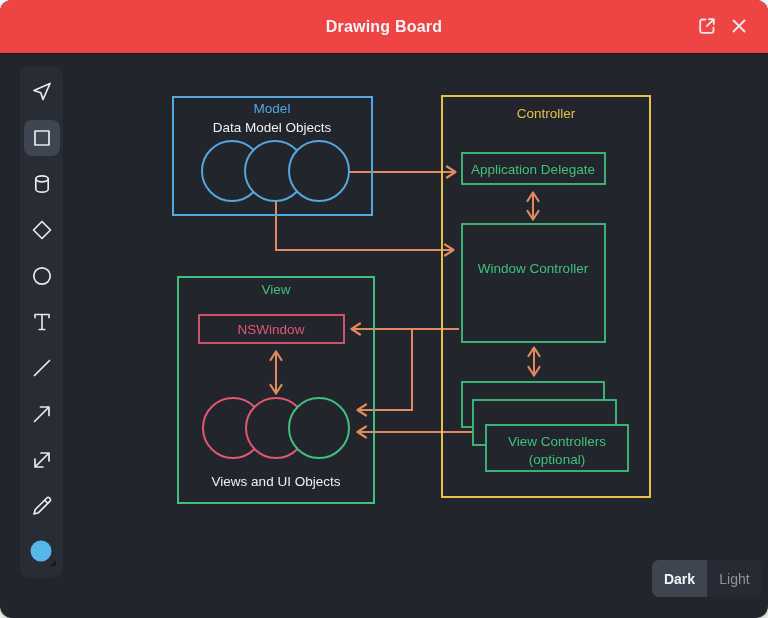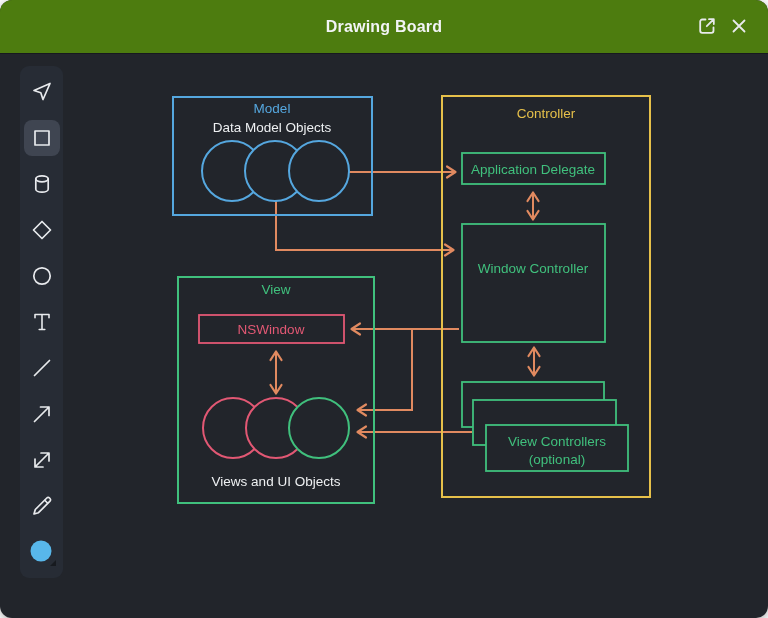--- a/index.html
+++ b/index.html
@@ -1,18 +1,18 @@
 <!DOCTYPE html>
 <html><head>
 <meta charset="utf-8">
 <style>
   html,body{margin:0;padding:0;background:#ffffff;font-family:"Liberation Sans","DejaVu Sans",sans-serif;}
   .window{position:relative;width:768px;height:618px;background:#22252b;border-radius:12px;overflow:hidden;box-shadow:0 2px 10px rgba(0,0,0,.35);}
   
-  .titlebar{position:absolute;left:0;top:0;width:768px;height:53px;background:#4d7c0f;border-bottom:1px solid #17191e;}
+  .titlebar{position:absolute;left:0;top:0;width:768px;height:53px;background:#ef4444;border-bottom:1px solid #17191e;}
   .titlebar .title{position:absolute;left:0;right:0;top:0;height:53px;line-height:53px;text-align:center;color:#f3f4f6;font-size:16px;font-weight:600;letter-spacing:.2px;}
   .tb-icon{position:absolute;top:14px;width:24px;height:24px;display:flex;align-items:center;justify-content:center;cursor:pointer;}
   .tb-icon svg{stroke:#e8eaed;fill:none;stroke-width:1.8;stroke-linecap:round;stroke-linejoin:round;}
   .export{left:695px;}
   .close{left:727px;}
   
   .toolbar{position:absolute;left:20px;top:66px;width:43px;height:512px;background:#272c35;border-radius:9px;display:flex;flex-direction:column;align-items:center;padding-top:3px;box-sizing:border-box;}
   .tool{width:43px;height:46px;display:flex;align-items:center;justify-content:center;cursor:pointer;}
   .tool .pad{width:36px;height:36px;border-radius:8px;display:flex;align-items:center;justify-content:center;}
   .tool.selected .pad{background:#3f4551;}
@@ -191,14 +191,18 @@
     <div class="tool">
       <div class="pad">
           <svg width="30" height="30" viewBox="0 0 30 30">
         <circle cx="14" cy="14" r="10.5" fill="#58b7ea" stroke="none"></circle>
         <path d="M23 29 L29 29 L29 23 Z" fill="#171a1f" stroke="none"></path>
           </svg>
         </div>
     </div>
   </div>
 
+  <div class="theme-toggle">
+    <div class="seg dark">Dark</div>
+    <div class="seg light">Light</div>
+  </div>
 
 </div>
 
 </body></html>

